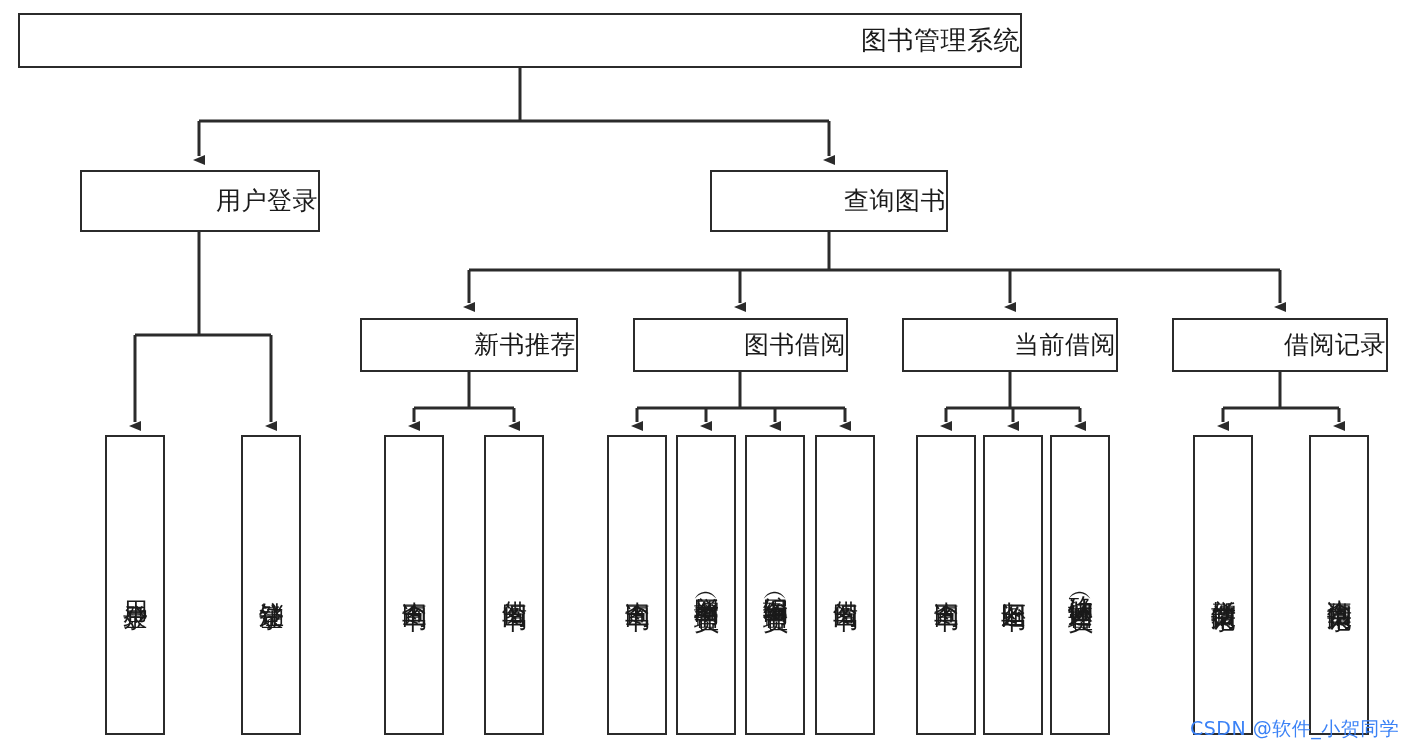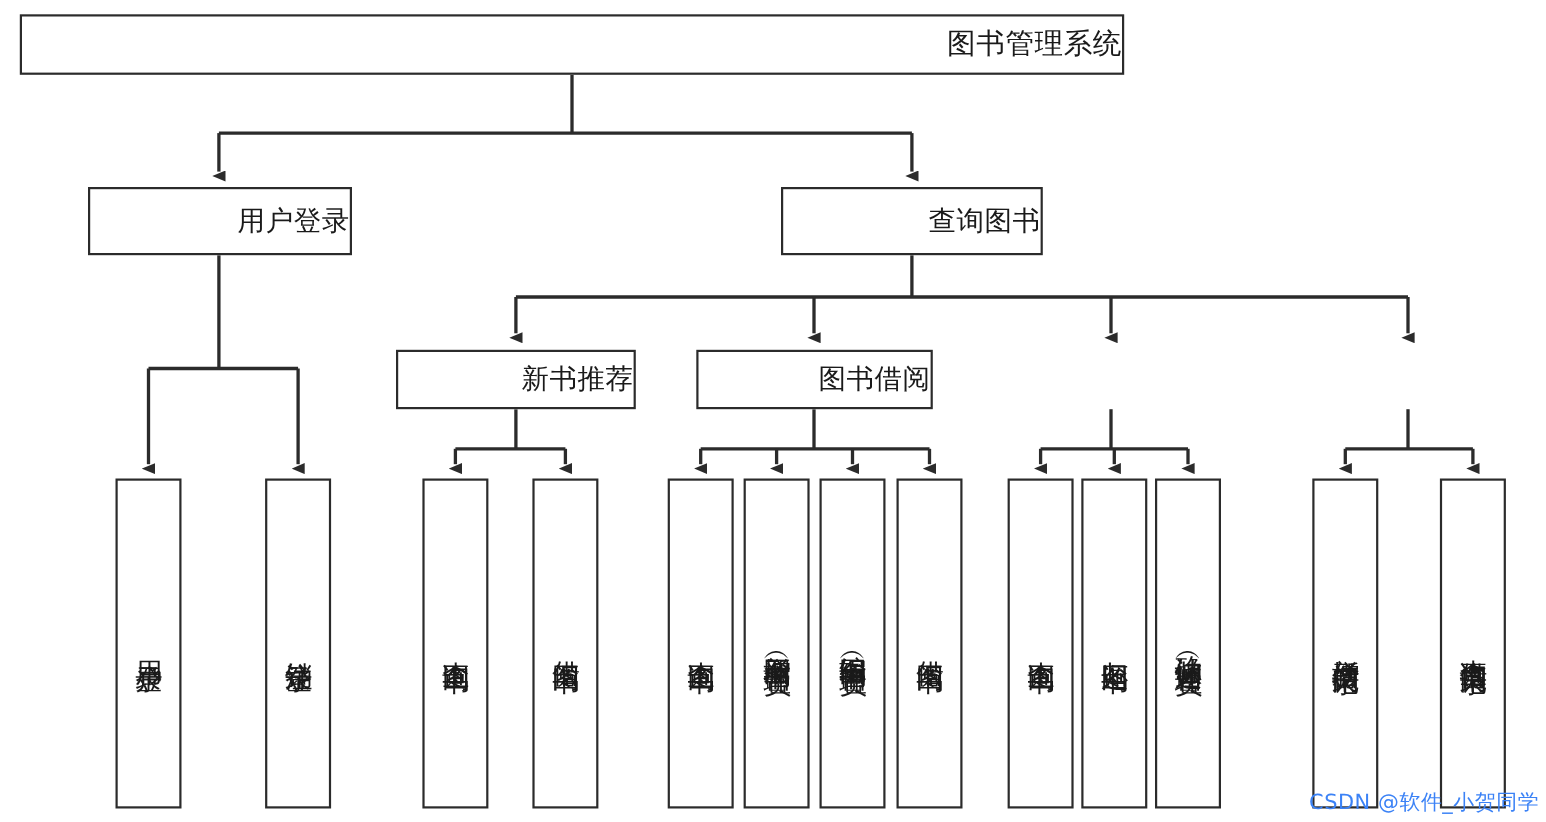--- a/index.html
+++ b/index.html
@@ -139,20 +139,26 @@
   <div class="node horizontal" style="left:710px; top:170px; width:238px; height:62px;">
     <span class="label">查询图书</span>
   </div>
 
   <div class="node horizontal" style="left:360px; top:318px; width:218px; height:54px;">
     <span class="label">新书推荐</span>
   </div>
   <div class="node horizontal" style="left:633px; top:318px; width:215px; height:54px;">
     <span class="label">图书借阅</span>
   </div>
+  <div class="node horizontal" style="left:902px; top:318px; width:216px; height:54px;">
+    <span class="label">当前借阅</span>
+  </div>
+  <div class="node horizontal" style="left:1172px; top:318px; width:216px; height:54px;">
+    <span class="label">借阅记录</span>
+  </div>
 
   <div class="node vertical" style="left:105px; top:435px; width:60px; height:300px;">
     <span class="label">用户登录</span>
   </div>
   <div class="node vertical" style="left:241px; top:435px; width:60px; height:300px;">
     <span class="label">注销登录</span>
   </div>
 
   <div class="node vertical" style="left:384px; top:435px; width:60px; height:300px;">
     <span class="label">查询图书</span>

